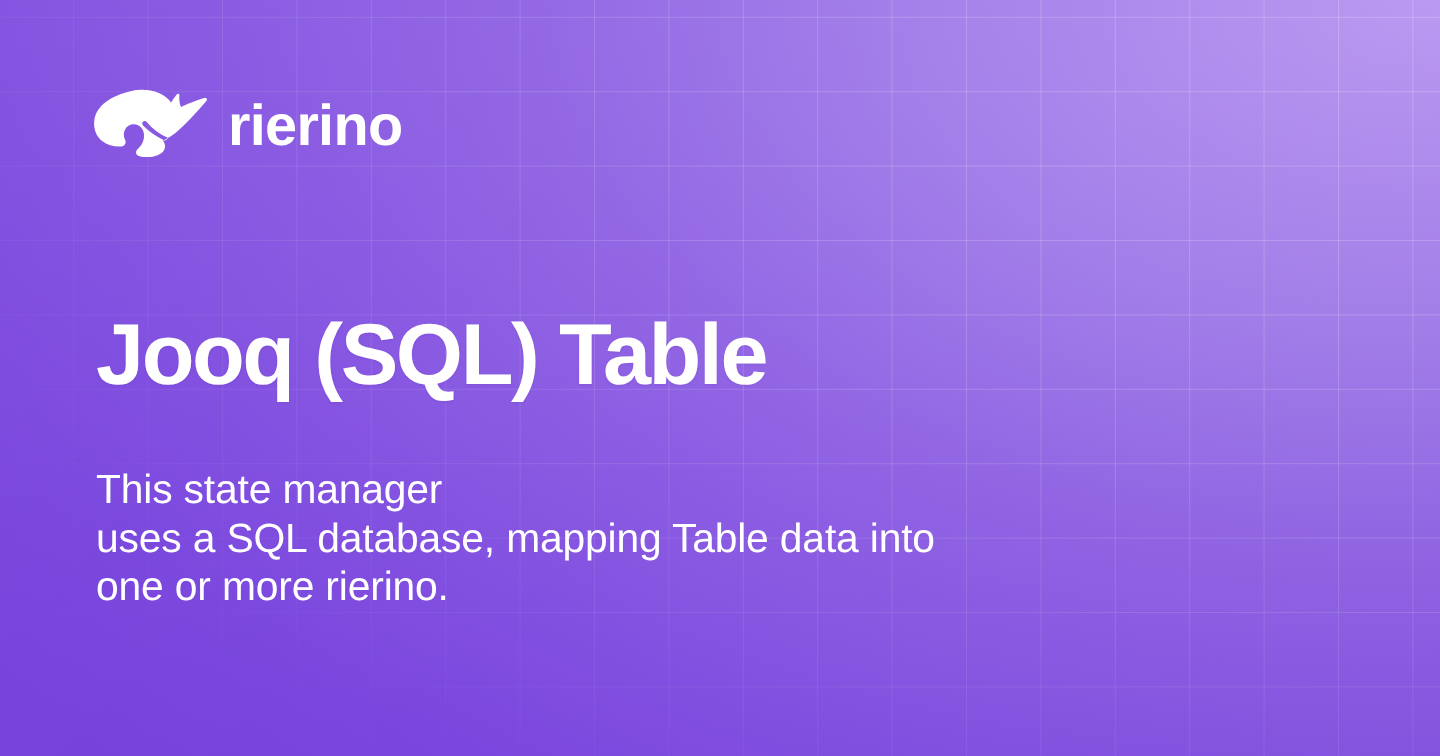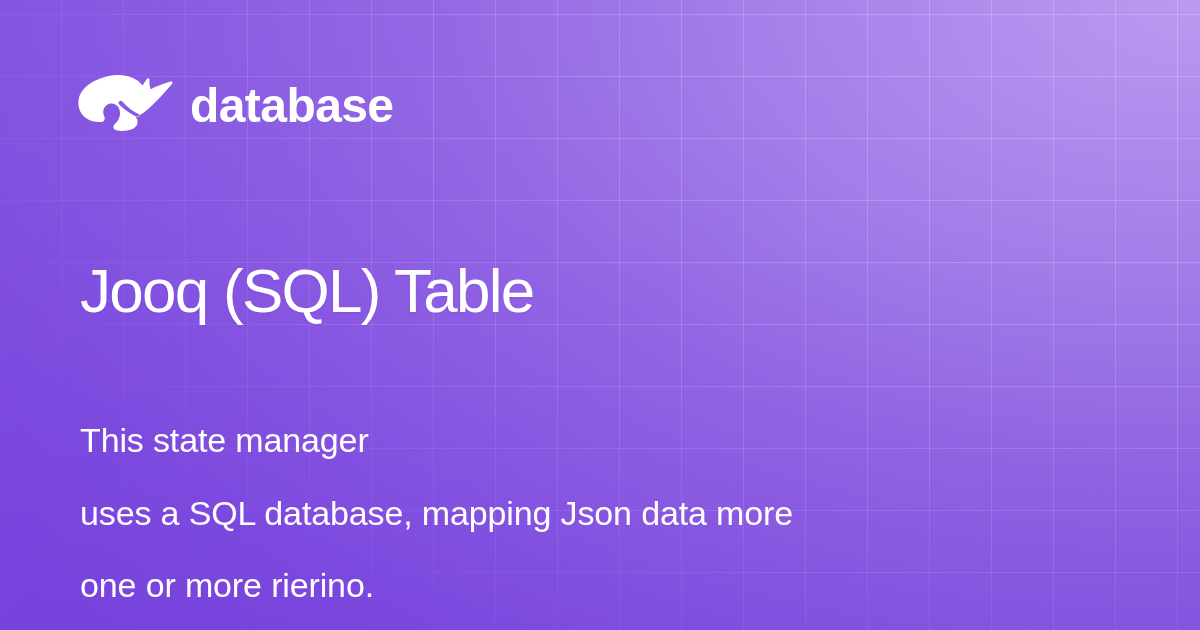--- a/index.html
+++ b/index.html
@@ -110,22 +110,22 @@
     top: 2px;
   }
 
   
   .headline {
     position: absolute;
     left: 80px;
     top: 258px;
     margin: 0;
     color: #ffffff;
-    font-size: 62px;
-    font-weight: 400;
+    font-size: 72px;
+    font-weight: 700;
     line-height: 1.06;
     letter-spacing: -0.028em;
     white-space: nowrap;
     text-shadow: 0 1px 2px rgba(70,25,150,0.12);
   }
 
   
   .description {
     position: absolute;
     left: 80px;
@@ -135,21 +135,20 @@
     color: #ffffff;
     font-size: 34px;
     font-weight: 400;
     line-height: 40.5px;
     letter-spacing: -0.004em;
   }
 
   .description .line {
     display: block;
     white-space: nowrap;
-    margin-top: 32px;
   }
 </style>
 </head>
 <body>
 
 <div id="card">
 
   <div class="bg-gradient-main"></div>
   <div class="bg-gradient-sheen"></div>
   <div class="bg-grid"></div>
@@ -180,25 +179,25 @@
           C17.0 48.3 11.4 46.8 7.1 43.4
           C2.2 39.5 -0.3 33.3 0.6 26.2
           C2.2 13.9 14.7 5.8 30.6 2.0 Z
           M62.2 41.0
           C55.2 38.0 49.0 33.3 44.3 27.6
           C43.4 26.5 41.7 26.5 40.9 27.7
           C40.3 28.6 40.4 29.8 41.2 30.6
           C46.3 35.8 52.5 40.1 59.4 43.2
           C60.4 42.6 61.3 41.8 62.2 41.0 Z"></path>
       </svg>
-      <span class="brand-wordmark">database</span>
+      <span class="brand-wordmark">rierino</span>
     </div>
 
     <h1 class="headline">Jooq (SQL) Table</h1>
 
     <p class="description">
       <span class="line">This state manager</span>
-      <span class="line">uses a SQL database, mapping Json data more</span>
+      <span class="line">uses a SQL database, mapping Table data into</span>
       <span class="line">one or more rierino.</span>
     </p>
 
   </div>
 </div>
 
 </body></html>

